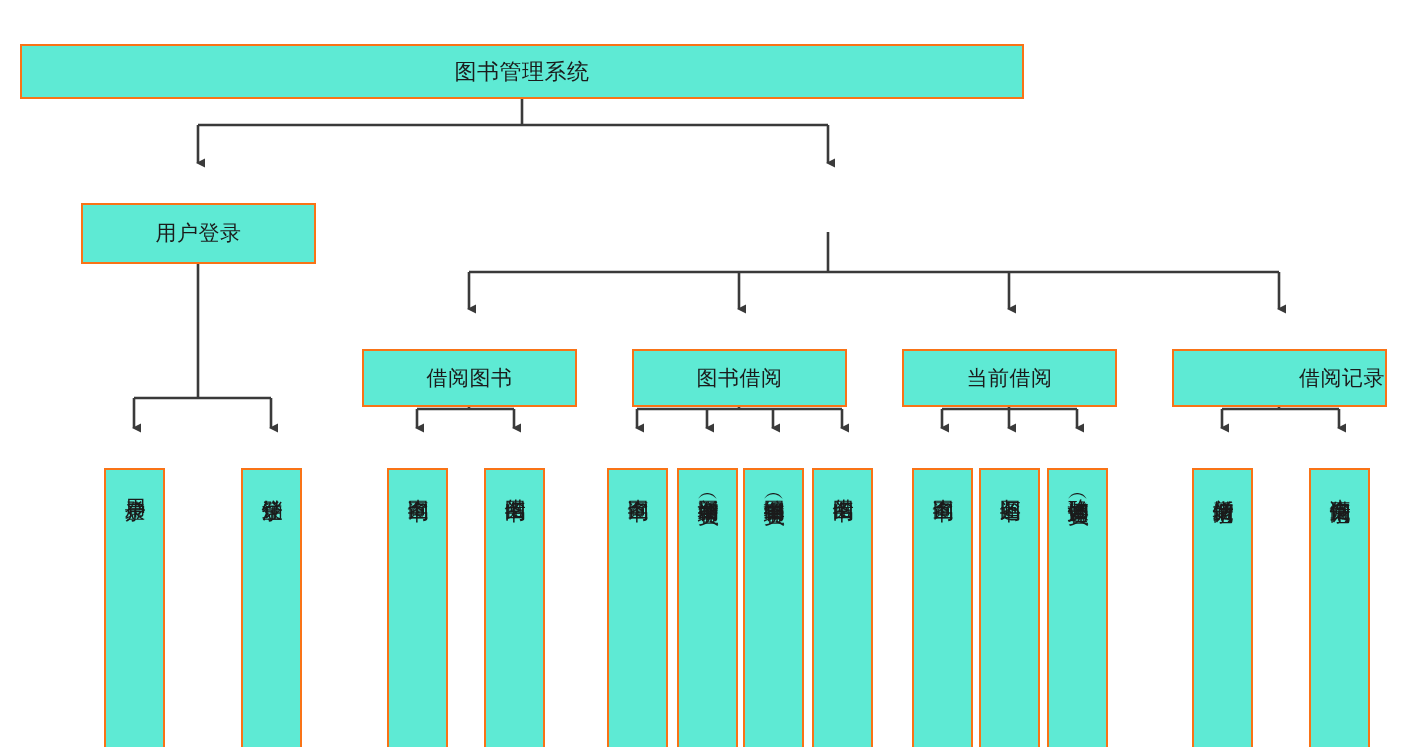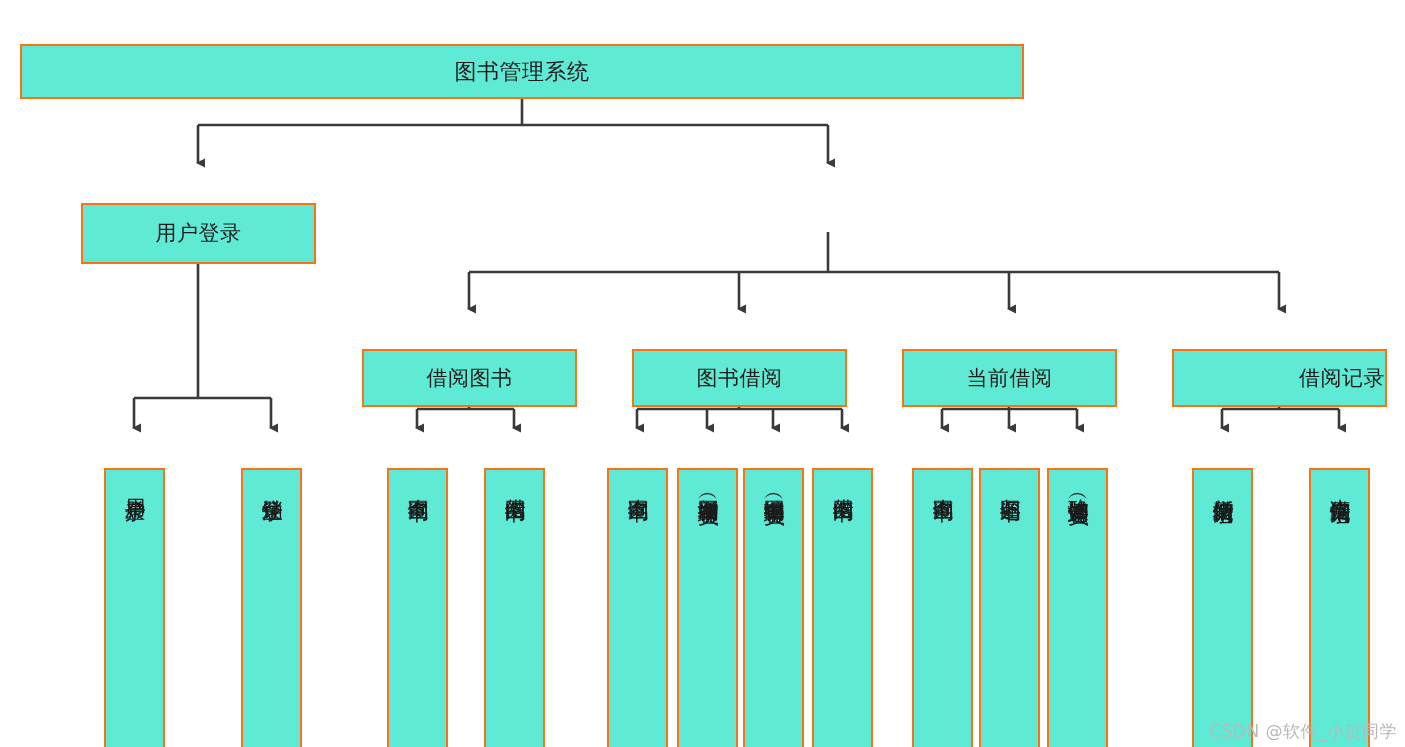--- a/index.html
+++ b/index.html
@@ -190,15 +190,14 @@
     <span class="node-label">确认归还（管理员）</span>
   </div>
 
   <div class="node vert" style="left:1192px; top:436px; width:61px; height:299px;">
     <span class="node-label">新增借阅记录</span>
   </div>
   <div class="node vert" style="left:1309px; top:436px; width:61px; height:299px;">
     <span class="node-label">查询借阅记录</span>
   </div>
 
-  <div class="watermark">CSDN @软件_小贺同学</div>
 
 </div>
 
 </body></html>

